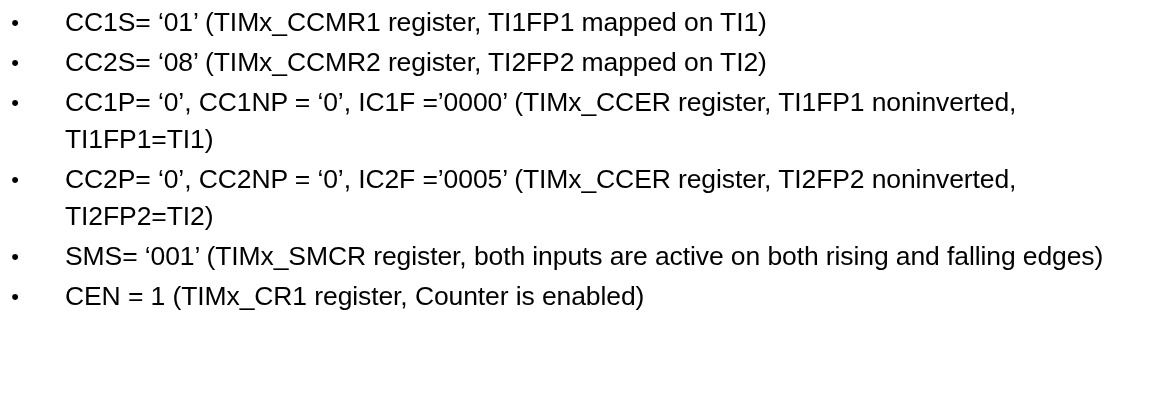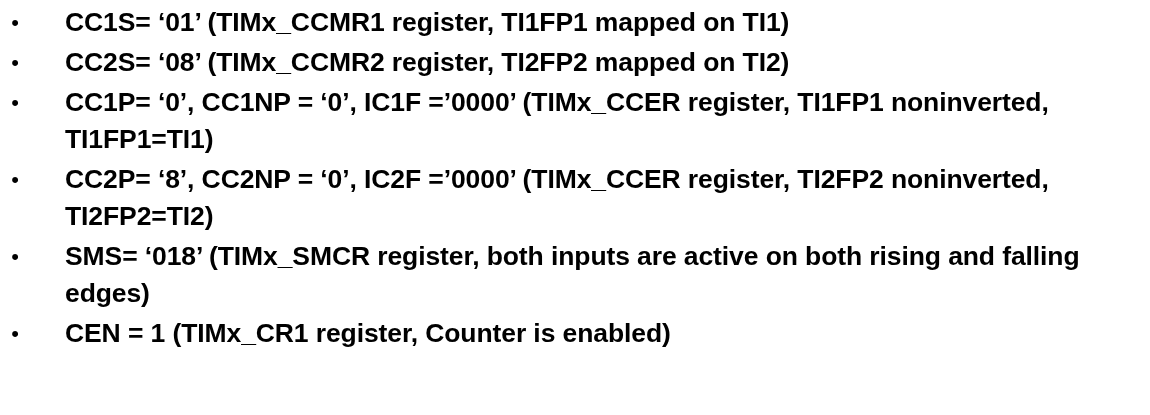--- a/index.html
+++ b/index.html
@@ -37,21 +37,20 @@
     width: 14px;
     line-height: 37px;
     font-size: 22px;
     text-align: center;
     color: #000000;
   }
   .bullet-text {
     display: block;
     white-space: pre-wrap;
     word-break: normal;
-    font-weight: bold;
   }
 </style>
 </head>
 <body>
 
 <ul id="bullet-list">
 
   <li class="bullet-item">
     <span class="bullet-marker">•</span>
     <span class="bullet-text">CC1S= ‘01’ (TIMx_CCMR1 register, TI1FP1 mapped on TI1)</span>
@@ -62,26 +61,26 @@
     <span class="bullet-text">CC2S= ‘08’ (TIMx_CCMR2 register, TI2FP2 mapped on TI2)</span>
   </li>
 
   <li class="bullet-item">
     <span class="bullet-marker">•</span>
     <span class="bullet-text">CC1P= ‘0’, CC1NP = ‘0’, IC1F =’0000’ (TIMx_CCER register, TI1FP1 noninverted, TI1FP1=TI1)</span>
   </li>
 
   <li class="bullet-item">
     <span class="bullet-marker">•</span>
-    <span class="bullet-text">CC2P= ‘8’, CC2NP = ‘0’, IC2F =’0000’ (TIMx_CCER register, TI2FP2 noninverted, TI2FP2=TI2)</span>
+    <span class="bullet-text">CC2P= ‘0’, CC2NP = ‘0’, IC2F =’0005’ (TIMx_CCER register, TI2FP2 noninverted, TI2FP2=TI2)</span>
   </li>
 
   <li class="bullet-item">
     <span class="bullet-marker">•</span>
-    <span class="bullet-text">SMS= ‘018’ (TIMx_SMCR register, both inputs are active on both rising and falling edges)</span>
+    <span class="bullet-text">SMS= ‘001’ (TIMx_SMCR register, both inputs are active on both rising and falling edges)</span>
   </li>
 
   <li class="bullet-item">
     <span class="bullet-marker">•</span>
     <span class="bullet-text">CEN = 1 (TIMx_CR1 register, Counter is enabled)</span>
   </li>
 
 </ul>
 
 </body></html>

